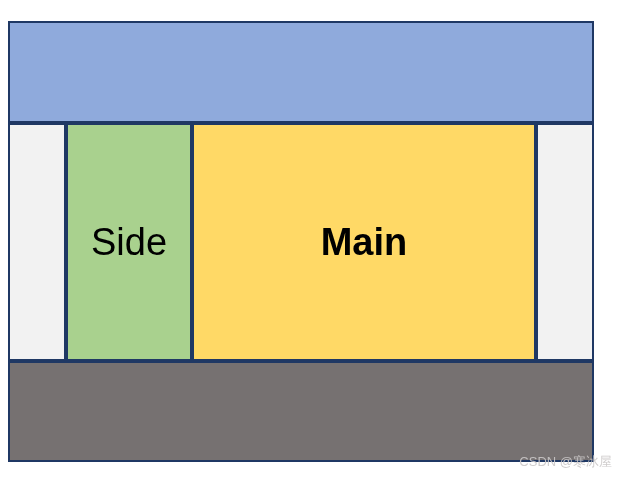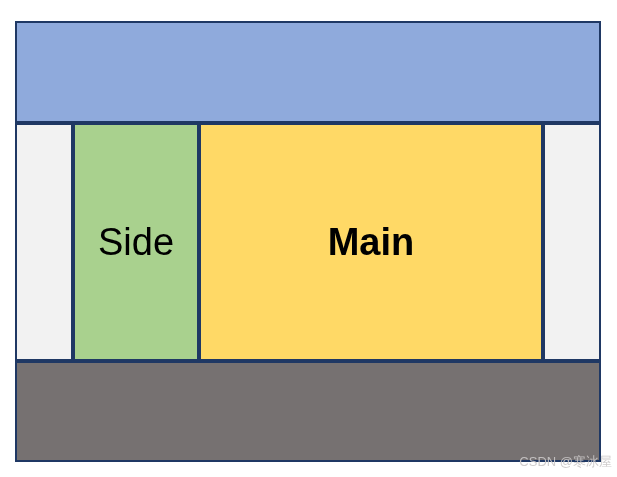--- a/index.html
+++ b/index.html
@@ -9,21 +9,21 @@
   body {
     width: 617px;
     height: 477px;
     background: #ffffff;
     position: relative;
     overflow: hidden;
     font-family: "Liberation Sans", sans-serif;
   }
   .diagram {
     position: absolute;
-    left: 15px;
+    left: 8px;
     top: 21px;
     width: 586px;
     height: 441px;
     display: flex;
     flex-direction: column;
   }
   .box {
     box-sizing: border-box;
     border: 2px solid #1F3864;
     display: flex;

